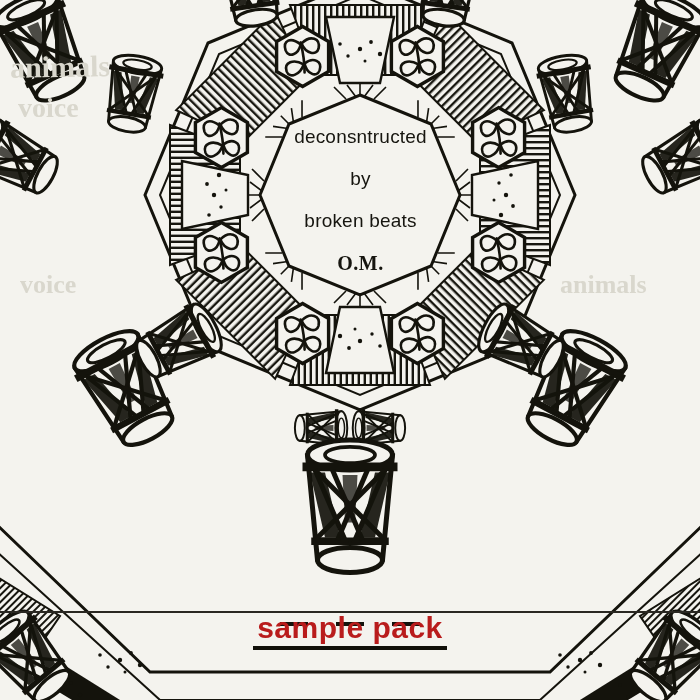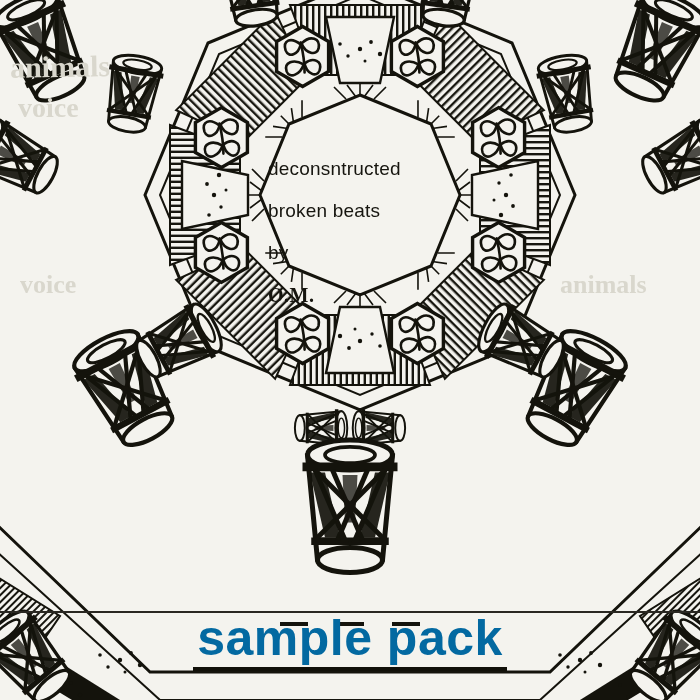--- a/index.html
+++ b/index.html
@@ -21,43 +21,43 @@
     position:absolute;
     color:#d9d7cd;
     font-family:"Liberation Serif", serif;
     font-weight:700;
     pointer-events:none;
     white-space:nowrap;
     user-select:none;
   }
   #center-text{
     position:absolute;
-    left:268px; top:148px;
+    left:268px; top:116px;
     width:185px;
-    text-align:left;
+    text-align:center;
     color:#16150f;
     font-family:"Liberation Sans", sans-serif;
     font-size:19px;
     line-height:42px;
     letter-spacing:0.2px;
   }
   #center-text div{white-space:nowrap;}
   #center-text .om{font-family:"Liberation Serif", serif;font-size:20px;letter-spacing:0.5px;font-weight:bold;}
   #bottom-block{
     position:absolute;
     left:0; top:612px;
     width:700px;
     text-align:center;
   }
   #sample-pack{
     display:inline-block;
-    color:#0369a1;
+    color:#b91c1c;
     font-family:"Liberation Sans", sans-serif;
     font-weight:700;
-    font-size:50px;
+    font-size:30px;
     letter-spacing:0.5px;
     line-height:1.05;
     border-bottom:4px solid #111009;
     padding:0 4px 2px 4px;
   }
   .tick-row{
     position:absolute;
     left:0;top:622px;width:700px;
     display:flex;justify-content:center;gap:28px;
   }
@@ -350,22 +350,22 @@
     </g>
   </svg>
 
   <div class="ghost" style="left:10px;top:50px;font-size:30px;transform:rotate(-1deg);">animals</div>
   <div class="ghost" style="left:18px;top:92px;font-size:28px;">voice</div>
   <div class="ghost" style="left:560px;top:270px;font-size:26px;">animals</div>
   <div class="ghost" style="left:20px;top:270px;font-size:26px;">voice</div>
 
   <div id="center-text">
     <div>deconsntructed</div>
+    <div>by</div>
     <div>broken beats</div>
-    <div>by</div>
     <div class="om">O.M.</div>
   </div>
 
   <div id="top-rule"></div>
   <div class="tick-row">
     <div class="tick"></div>
     <div class="tick"></div>
     <div class="tick"></div>
   </div>
   <div id="bottom-block">

